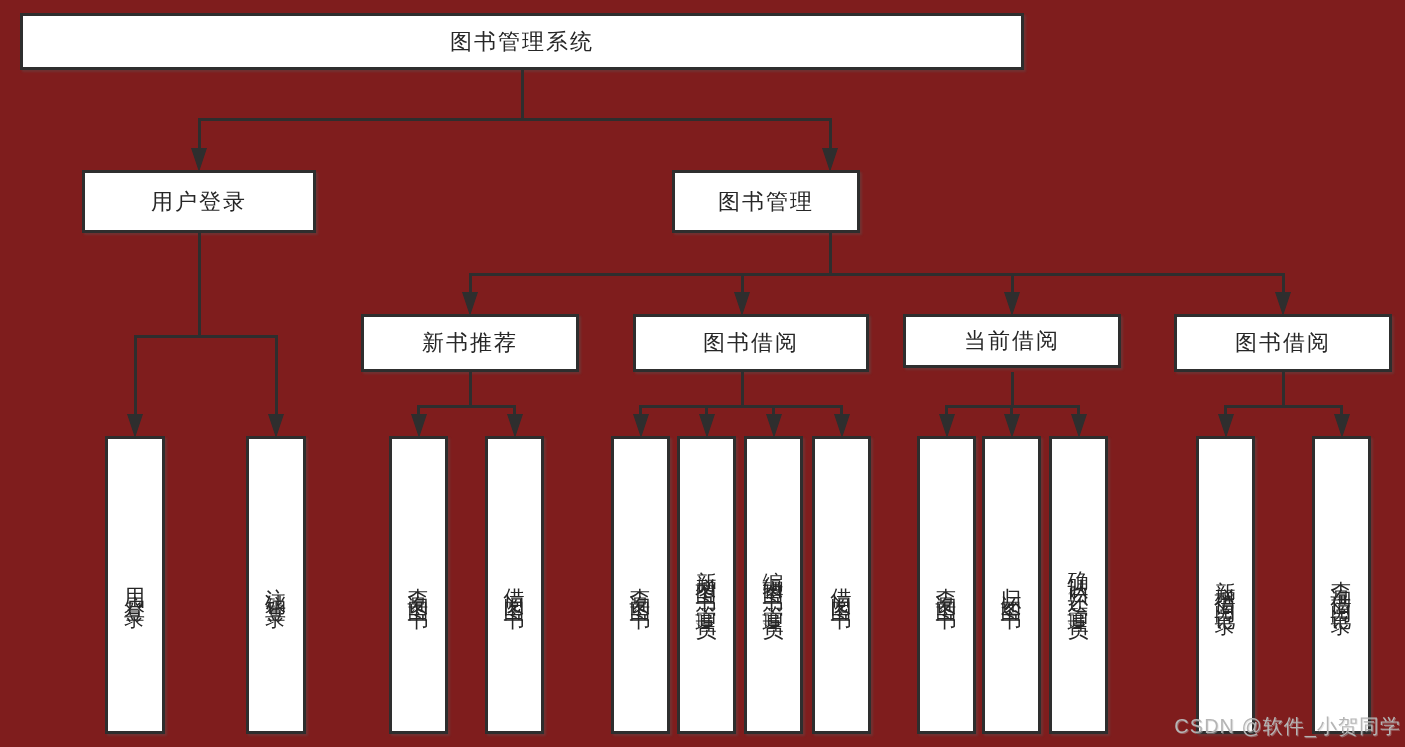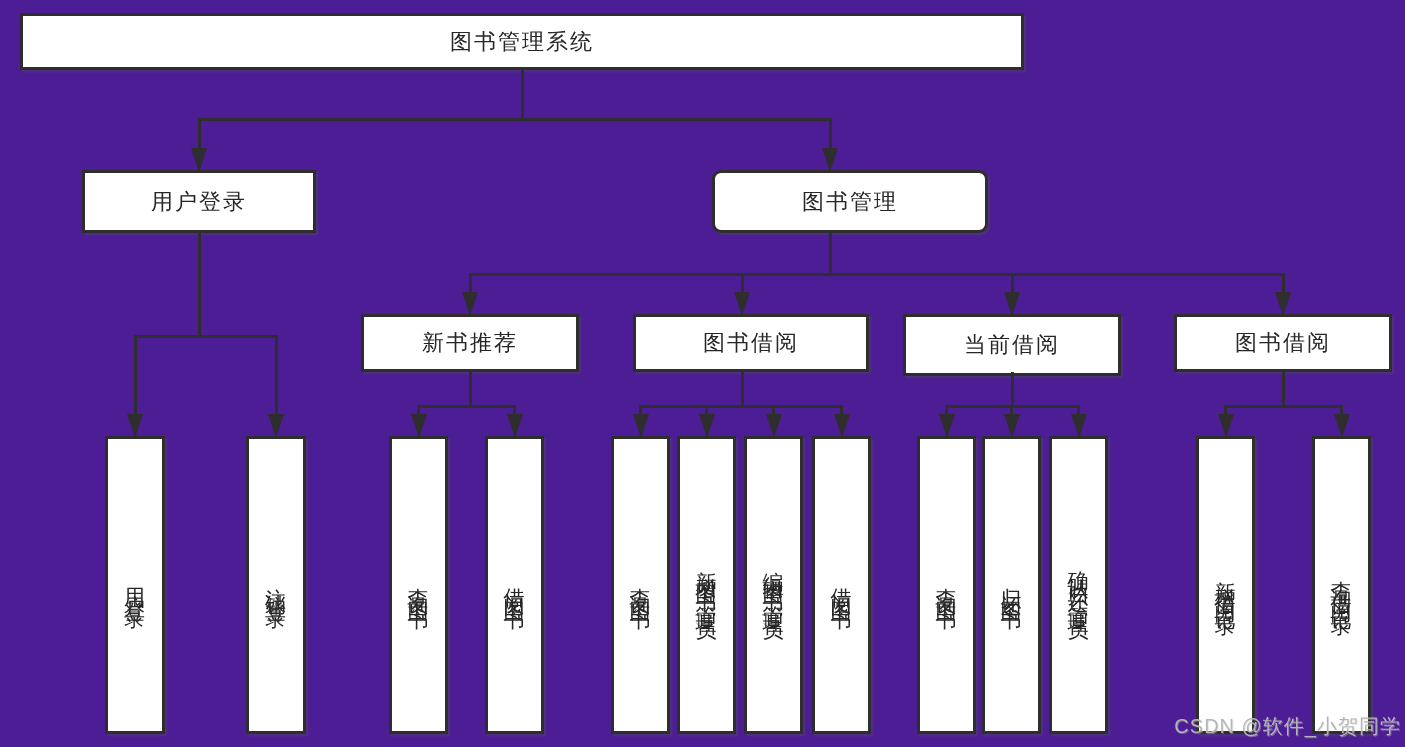--- a/index.html
+++ b/index.html
@@ -5,21 +5,21 @@
   html, body {
     margin: 0;
     padding: 0;
     background: #ffffff;
     font-family: "Liberation Sans", sans-serif;
   }
   #stage {
     position: relative;
     width: 1405px;
     height: 747px;
-    background: #4c1d95;
+    background: #7f1d1d;
     overflow: hidden;
   }
   .node {
     position: absolute;
     box-sizing: border-box;
     background: #ffffff;
     border: 3px solid #2e2e2e;
     box-shadow: 2px 2px 2px rgba(90,90,90,0.35);
     display: flex;
     align-items: center;
@@ -68,30 +68,30 @@
 <body>
 
 <div id="stage">
   <div id="nodes-layer">
       <div class="node node-h" style="left: 20px; top: 13px; width: 1004px; height: 57px;">
         <span class="node-label">图书管理系统</span>
       </div>
       <div class="node node-h" style="left: 82px; top: 170px; width: 234px; height: 63px;">
         <span class="node-label">用户登录</span>
       </div>
-      <div class="node node-h" style="left: 712px; top: 170px; width: 276px; height: 63px; border-radius: 9px;">
+      <div class="node node-h" style="left: 672px; top: 170px; width: 188px; height: 63px;">
         <span class="node-label">图书管理</span>
       </div>
       <div class="node node-h" style="left: 361px; top: 314px; width: 218px; height: 58px;">
         <span class="node-label">新书推荐</span>
       </div>
       <div class="node node-h" style="left: 633px; top: 314px; width: 236px; height: 58px;">
         <span class="node-label">图书借阅</span>
       </div>
-      <div class="node node-h" style="left: 903px; top: 314px; width: 218px; height: 62px;">
+      <div class="node node-h" style="left: 903px; top: 314px; width: 218px; height: 54px;">
         <span class="node-label">当前借阅</span>
       </div>
       <div class="node node-h" style="left: 1174px; top: 314px; width: 218px; height: 58px;">
         <span class="node-label">图书借阅</span>
       </div>
       <div class="node node-v" style="left: 105px; top: 436px; width: 60px; height: 298px;">
         <span class="node-label">用户登录</span>
       </div>
       <div class="node node-v" style="left: 246px; top: 436px; width: 60px; height: 298px;">
         <span class="node-label">注销登录</span>

